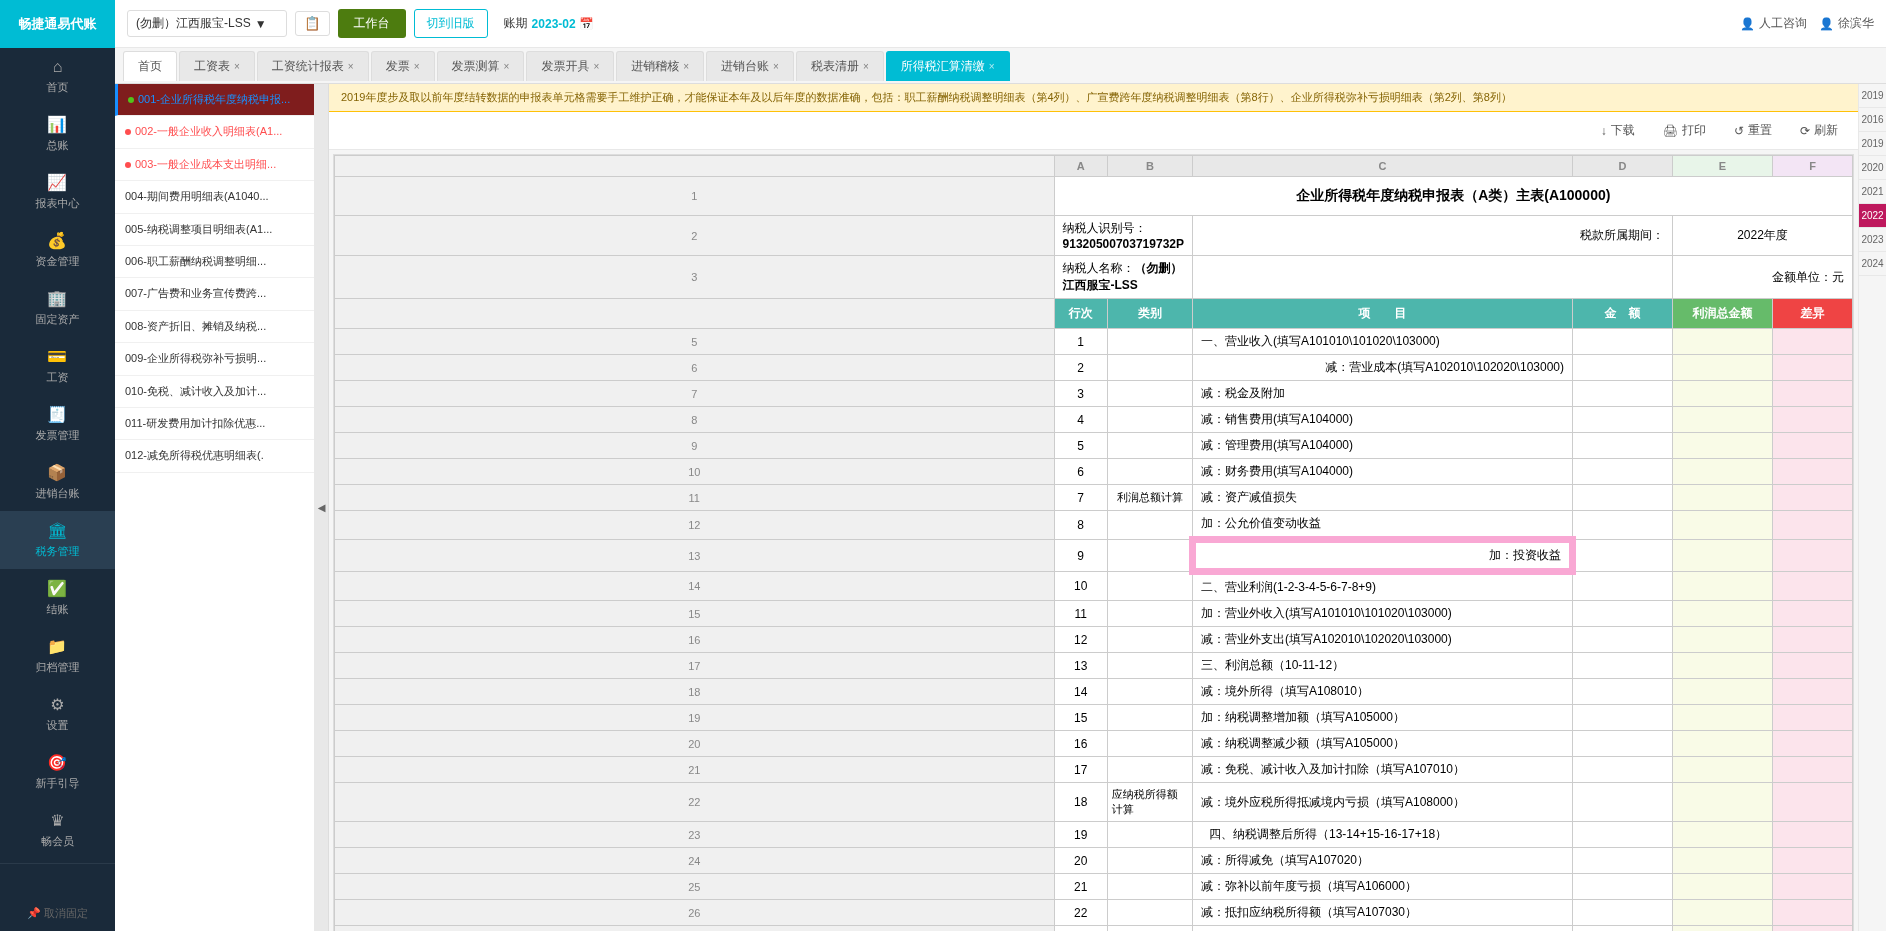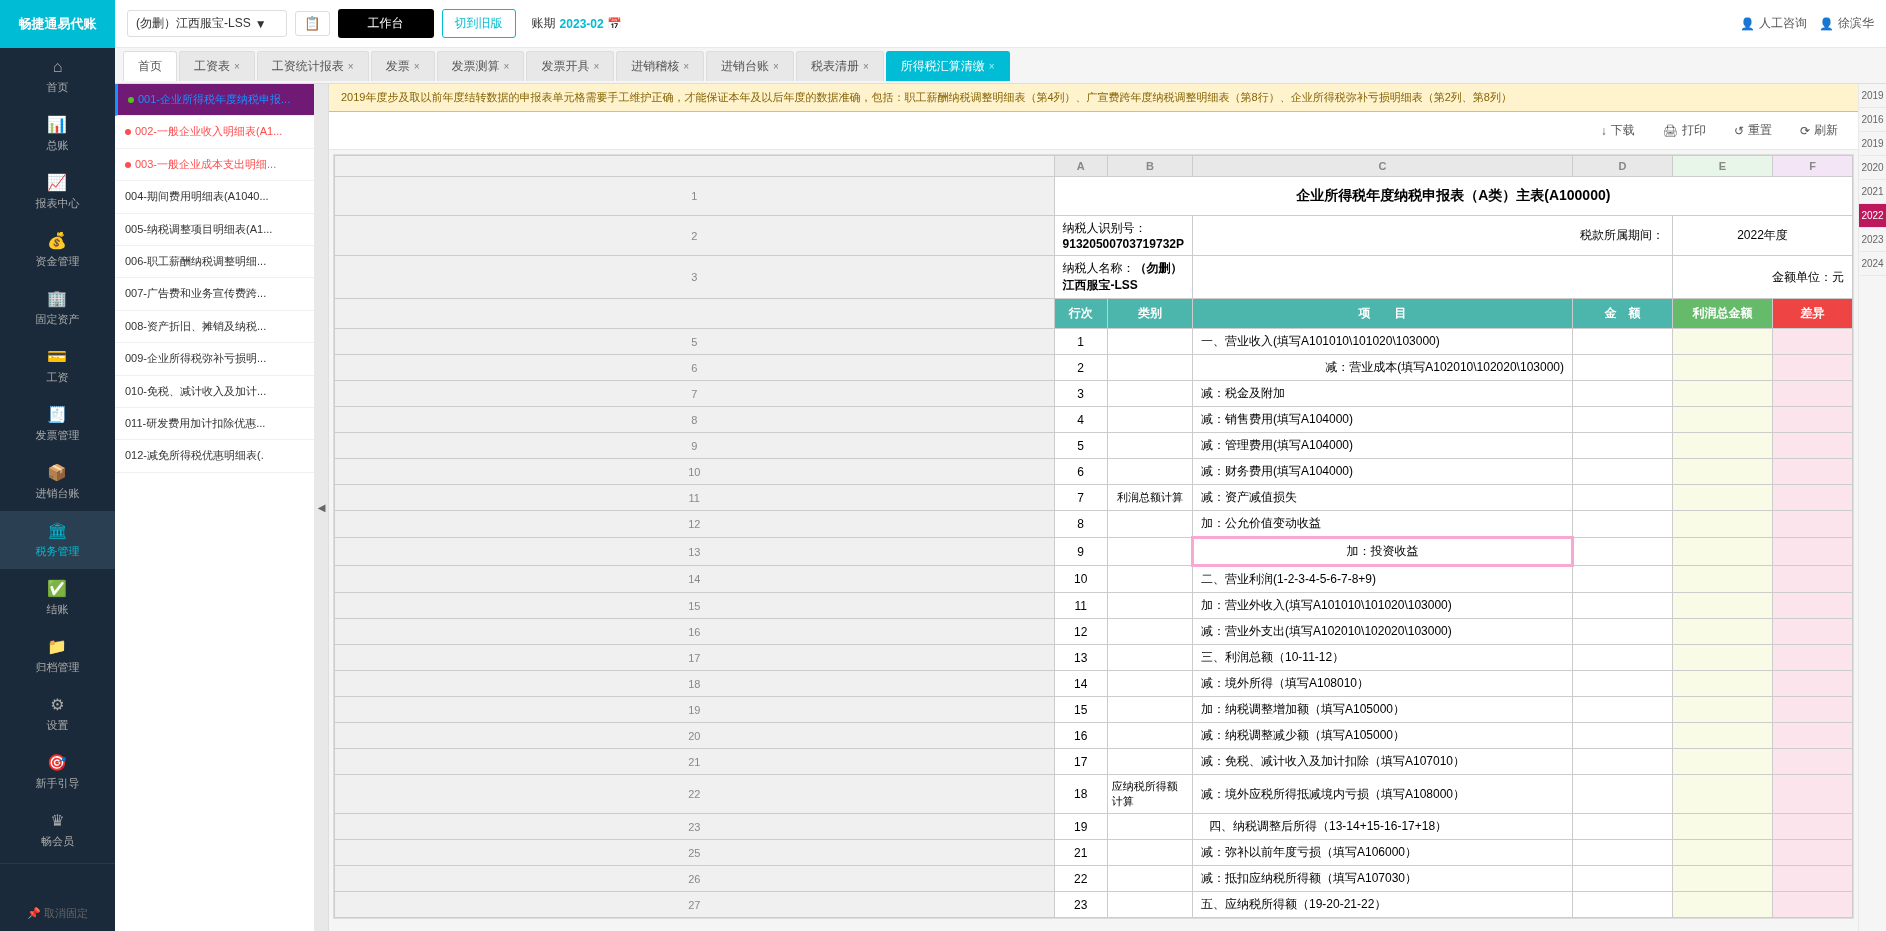--- a/index.html
+++ b/index.html
@@ -14,40 +14,40 @@
     .sidebar-bottom { margin-top: auto; padding: 10px; text-align: center; font-size: 11px; color: #666; cursor: pointer; }
     .sidebar-divider { border-top: 1px solid #2a3a4a; margin: 4px 0; }
 
     
     .main { flex: 1; display: flex; flex-direction: column; overflow: hidden; }
 
     
     .topbar { height: 48px; background: white; display: flex; align-items: center; padding: 0 12px; border-bottom: 1px solid #e8e8e8; gap: 8px; flex-shrink: 0; }
     .topbar-company { border: 1px solid #ddd; border-radius: 3px; padding: 4px 8px; font-size: 12px; color: #333; display: flex; align-items: center; gap: 4px; min-width: 160px; }
     .topbar-icon-btn { border: 1px solid #ddd; border-radius: 3px; padding: 4px 8px; cursor: pointer; background: white; }
-    .topbar-workbench { background: #000000; color: white; border: none; border-radius: 3px; padding: 6px 30px; cursor: pointer; font-size: 12px; }
+    .topbar-workbench { background: #4d7c0f; color: white; border: none; border-radius: 3px; padding: 6px 16px; cursor: pointer; font-size: 12px; }
     .topbar-oldversion { border: 1px solid #00bcd4; color: #00bcd4; border-radius: 3px; padding: 5px 12px; cursor: pointer; background: white; font-size: 12px; }
     .topbar-period { display: flex; align-items: center; gap: 4px; font-size: 12px; color: #333; margin-left: 8px; }
     .topbar-right { margin-left: auto; display: flex; align-items: center; gap: 12px; font-size: 12px; color: #555; }
     .topbar-user { display: flex; align-items: center; gap: 4px; }
 
     
     .tabbar { height: 36px; background: #f5f5f5; border-bottom: 1px solid #ddd; display: flex; align-items: center; padding: 0 8px; gap: 2px; flex-shrink: 0; overflow-x: auto; }
     .tab { padding: 6px 14px; border-radius: 3px 3px 0 0; cursor: pointer; font-size: 12px; color: #555; display: flex; align-items: center; gap: 4px; white-space: nowrap; background: #e8e8e8; border: 1px solid #ddd; border-bottom: none; }
     .tab.active { background: #00bcd4; color: white; border-color: #00bcd4; }
     .tab .close { font-size: 10px; opacity: 0.7; }
     .tab-home { background: white; color: #555; }
 
     
     .warning-bar { background: #fff3cd; border-bottom: 1px solid #ffc107; padding: 6px 12px; font-size: 11px; color: #856404; }
 
     
     .left-panel { width: 200px; background: white; border-right: 1px solid #e8e8e8; overflow-y: auto; flex-shrink: 0; }
     .left-panel-item { padding: 8px 10px; font-size: 11px; color: #333; cursor: pointer; border-bottom: 1px solid #f0f0f0; line-height: 1.4; }
-    .left-panel-item.active { background: #701a75; color: #1890ff; border-left: 3px solid #1890ff; }
+    .left-panel-item.active { background: #7f1d1d; color: #1890ff; border-left: 3px solid #1890ff; }
     .left-panel-item.error { color: #ff4d4f; }
     .left-panel-item .item-dot { display: inline-block; width: 6px; height: 6px; border-radius: 50%; margin-right: 4px; }
     .dot-green { background: #52c41a; }
     .dot-red { background: #ff4d4f; }
 
     
     .right-panel { flex: 1; display: flex; flex-direction: column; overflow: hidden; background: #f5f5f5; }
     .right-toolbar { background: white; padding: 6px 12px; display: flex; align-items: center; gap: 12px; border-bottom: 1px solid #e8e8e8; justify-content: flex-end; }
     .toolbar-btn { display: flex; align-items: center; gap: 4px; font-size: 12px; color: #555; cursor: pointer; padding: 4px 8px; border-radius: 3px; }
 
@@ -366,21 +366,21 @@
     <td style="border:1px solid #ccc;"></td>
     <td style="text-align:left;border:1px solid #ccc;padding:4px 8px;">加：公允价值变动收益</td>
     <td style="border:1px solid #ccc;padding:4px;"></td>
     <td style="border:1px solid #ccc;padding:4px;background:#f9fbe7;"></td>
     <td style="border:1px solid #ccc;padding:4px;background:#fce4ec;"></td>
                 </tr>
                 <tr>
                   <td class="row-num">13</td>
     <td style="text-align:center;border:1px solid #ccc;padding:4px;">9</td>
     <td style="border:1px solid #ccc;"></td>
-    <td style="text-align:center;border:3px solid #f9a8d4;padding:4px 8px;">加：投资收益</td>
+    <td style="text-align:right;border:7px solid #f9a8d4;padding:4px 8px;">加：投资收益</td>
     <td style="border:1px solid #ccc;padding:4px;"></td>
     <td style="border:1px solid #ccc;padding:4px;background:#f9fbe7;"></td>
     <td style="border:1px solid #ccc;padding:4px;background:#fce4ec;"></td>
                 </tr>
                 <tr>
                   <td class="row-num">14</td>
     <td style="text-align:center;border:1px solid #ccc;padding:4px;">10</td>
     <td style="border:1px solid #ccc;"></td>
     <td style="text-align:left;border:1px solid #ccc;padding:4px 8px;">二、营业利润(1-2-3-4-5-6-7-8+9)</td>
     <td style="border:1px solid #ccc;padding:4px;"></td>
@@ -457,20 +457,29 @@
     <td style="text-align:left;border:1px solid #ccc;padding:4px 8px;">减：境外应税所得抵减境内亏损（填写A108000）</td>
     <td style="border:1px solid #ccc;padding:4px;"></td>
     <td style="border:1px solid #ccc;padding:4px;background:#f9fbe7;"></td>
     <td style="border:1px solid #ccc;padding:4px;background:#fce4ec;"></td>
                 </tr>
                 <tr>
                   <td class="row-num">23</td>
     <td style="text-align:center;border:1px solid #ccc;padding:4px;">19</td>
     <td style="border:1px solid #ccc;"></td>
     <td style="text-align:left;border:1px solid #ccc;padding:4px 16px;">四、纳税调整后所得（13-14+15-16-17+18）</td>
+    <td style="border:1px solid #ccc;padding:4px;"></td>
+    <td style="border:1px solid #ccc;padding:4px;background:#f9fbe7;"></td>
+    <td style="border:1px solid #ccc;padding:4px;background:#fce4ec;"></td>
+                </tr>
+                <tr>
+                  <td class="row-num">24</td>
+    <td style="text-align:center;border:1px solid #ccc;padding:4px;">20</td>
+    <td style="border:1px solid #ccc;"></td>
+    <td style="text-align:left;border:1px solid #ccc;padding:4px 8px;">减：所得减免（填写A107020）</td>
     <td style="border:1px solid #ccc;padding:4px;"></td>
     <td style="border:1px solid #ccc;padding:4px;background:#f9fbe7;"></td>
     <td style="border:1px solid #ccc;padding:4px;background:#fce4ec;"></td>
                 </tr>
                 <tr>
                   <td class="row-num">25</td>
     <td style="text-align:center;border:1px solid #ccc;padding:4px;">21</td>
     <td style="border:1px solid #ccc;"></td>
     <td style="text-align:left;border:1px solid #ccc;padding:4px 8px;">减：弥补以前年度亏损（填写A106000）</td>
     <td style="border:1px solid #ccc;padding:4px;"></td>

